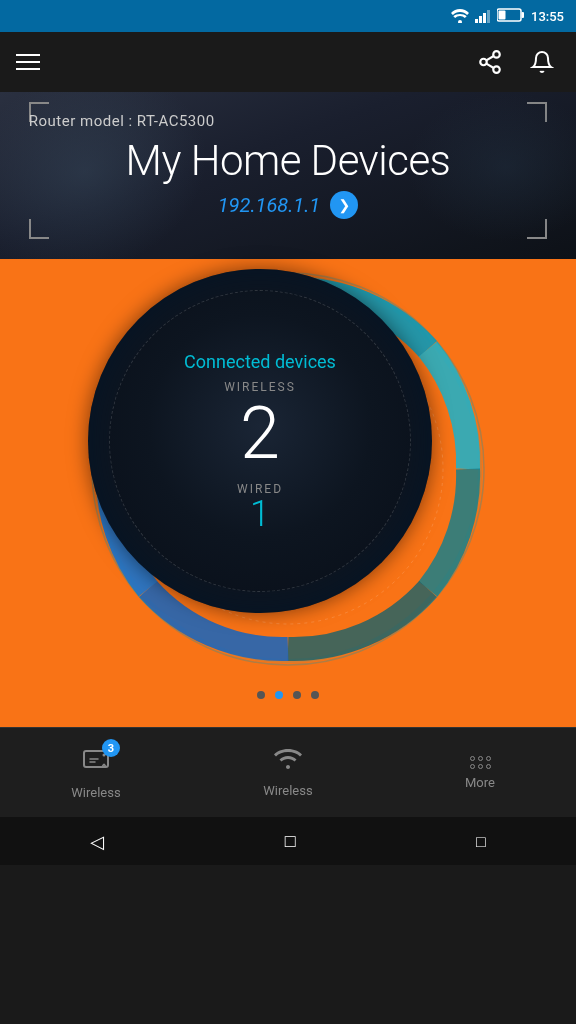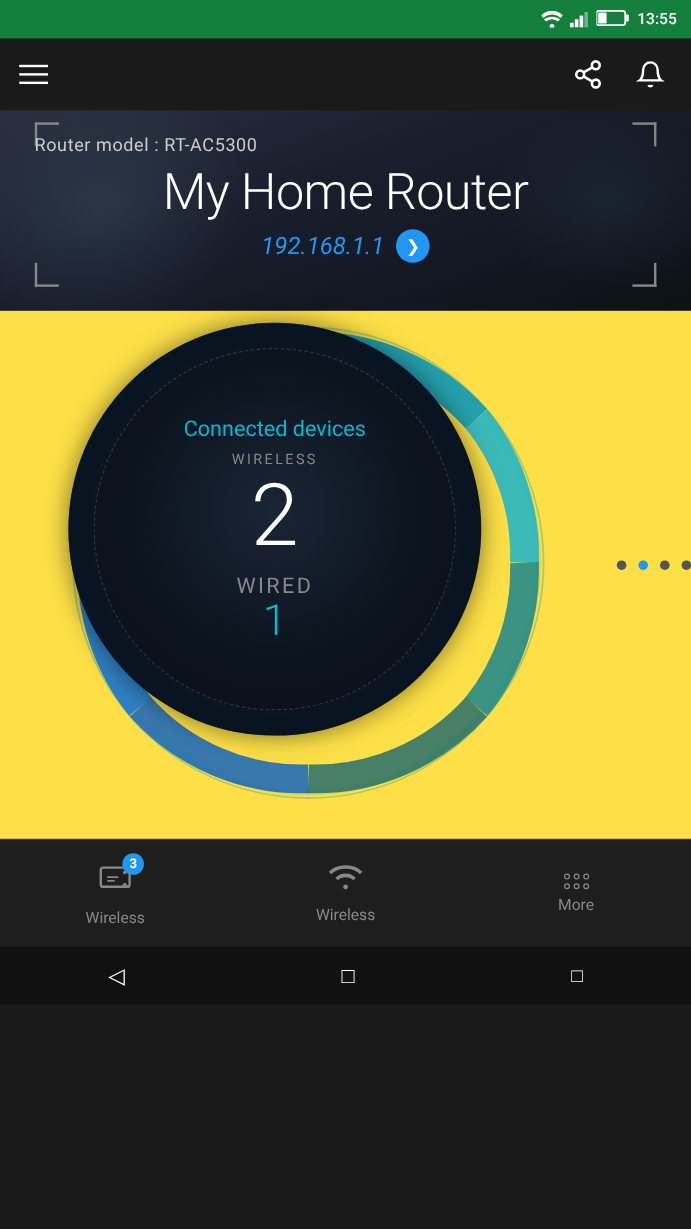--- a/index.html
+++ b/index.html
@@ -10,21 +10,21 @@
       height: 1024px;
       background: #1a1a1a;
       font-family: 'Roboto', Arial, sans-serif;
       overflow: hidden;
       color: white;
     }
 
     
     .status-bar {
       height: 32px;
-      background: #15803d;
+      background: #0369a1;
       display: flex;
       align-items: center;
       justify-content: flex-end;
       padding: 0 12px;
       gap: 8px;
     }
 
     .status-icons {
       display: flex;
       align-items: center;
@@ -194,23 +194,24 @@
     }
 
     .bracket-br {
       bottom: 0; right: 0;
       border-bottom: 2px solid #888;
       border-right: 2px solid #888;
     }
 
     
     .main-content {
-      background: #fde047;
+      background: #f97316;
       flex: 1;
       display: flex;
+      flex-direction: column;
       align-items: center;
       padding: 0px 0 20px;
       position: relative;
     }
 
     
     .gauge-container {
       width: 400px;
       height: 400px;
       position: relative;
@@ -260,21 +261,21 @@
     .wireless-count {
       color: white;
       font-size: 72px;
       font-weight: 300;
       line-height: 1;
       margin: 4px 0;
     }
 
     .wired-label {
       color: #888;
-      font-size: 18px;
+      font-size: 12px;
       letter-spacing: 2px;
       text-transform: uppercase;
       margin-top: 8px;
     }
 
     .wired-count {
       color: #00bcd4;
       font-size: 36px;
       font-weight: 300;
       line-height: 1;
@@ -454,21 +455,21 @@
       </svg>
     </div>
   </div>
 </div>
 
 <div class="hero-section">
   <div class="brackets-container">
     <div class="bracket-tl"></div>
     <div class="bracket-tr"></div>
     <p class="router-model">Router model : RT-AC5300</p>
-    <h1 class="router-name">My Home Router</h1>
+    <h1 class="router-name">My Home Devices</h1>
     <div class="ip-row">
       <span class="ip-address">192.168.1.1</span>
       <div class="ip-btn">❯</div>
     </div>
     <div class="bracket-bl"></div>
     <div class="bracket-br"></div>
   </div>
 </div>
 
 <div class="main-content">

